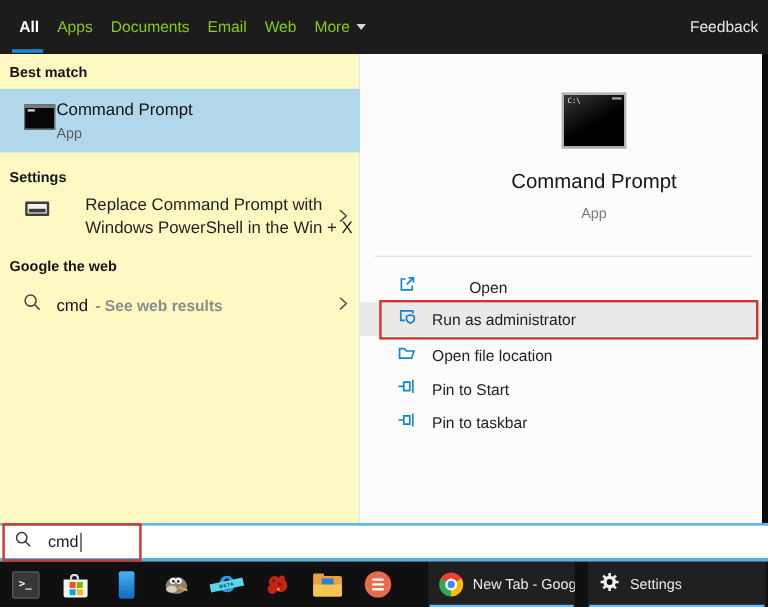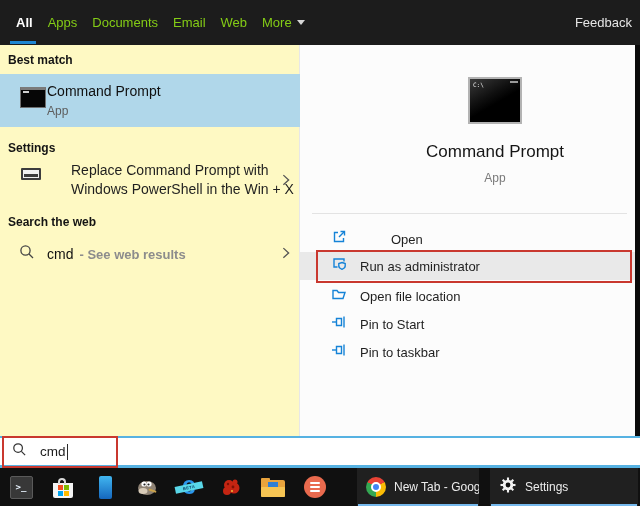--- a/index.html
+++ b/index.html
@@ -127,21 +127,21 @@
         <div>Replace Command Prompt with</div>
         <div>Windows PowerShell in the Win + X</div>
       </div>
       <span class="chev chev-settings">
         <svg width="14" height="15" viewBox="0 0 16 16">
             <path fill="none" stroke="#555" stroke-width="1.5" d="M5 3 l6 5.5 L5 14"></path>
           </svg>
       </span>
     </div>
 
-    <div class="section-label lbl-web">Search the web</div>
+    <div class="section-label lbl-web">Google the web</div>
 
     <div class="web-row">
       <span class="web-mag">
         <svg width="16" height="16" viewBox="0 0 16 16">
             <circle cx="6.5" cy="6.5" r="4.6" fill="none" stroke="#444" stroke-width="1.3"></circle>
             <line x1="10" y1="10" x2="14" y2="14" stroke="#444" stroke-width="1.3"></line>
           </svg>
       </span>
       <div class="web-text"><span>cmd</span><span class="web-suffix">- See web results</span></div>
       <span class="chev chev-web">

